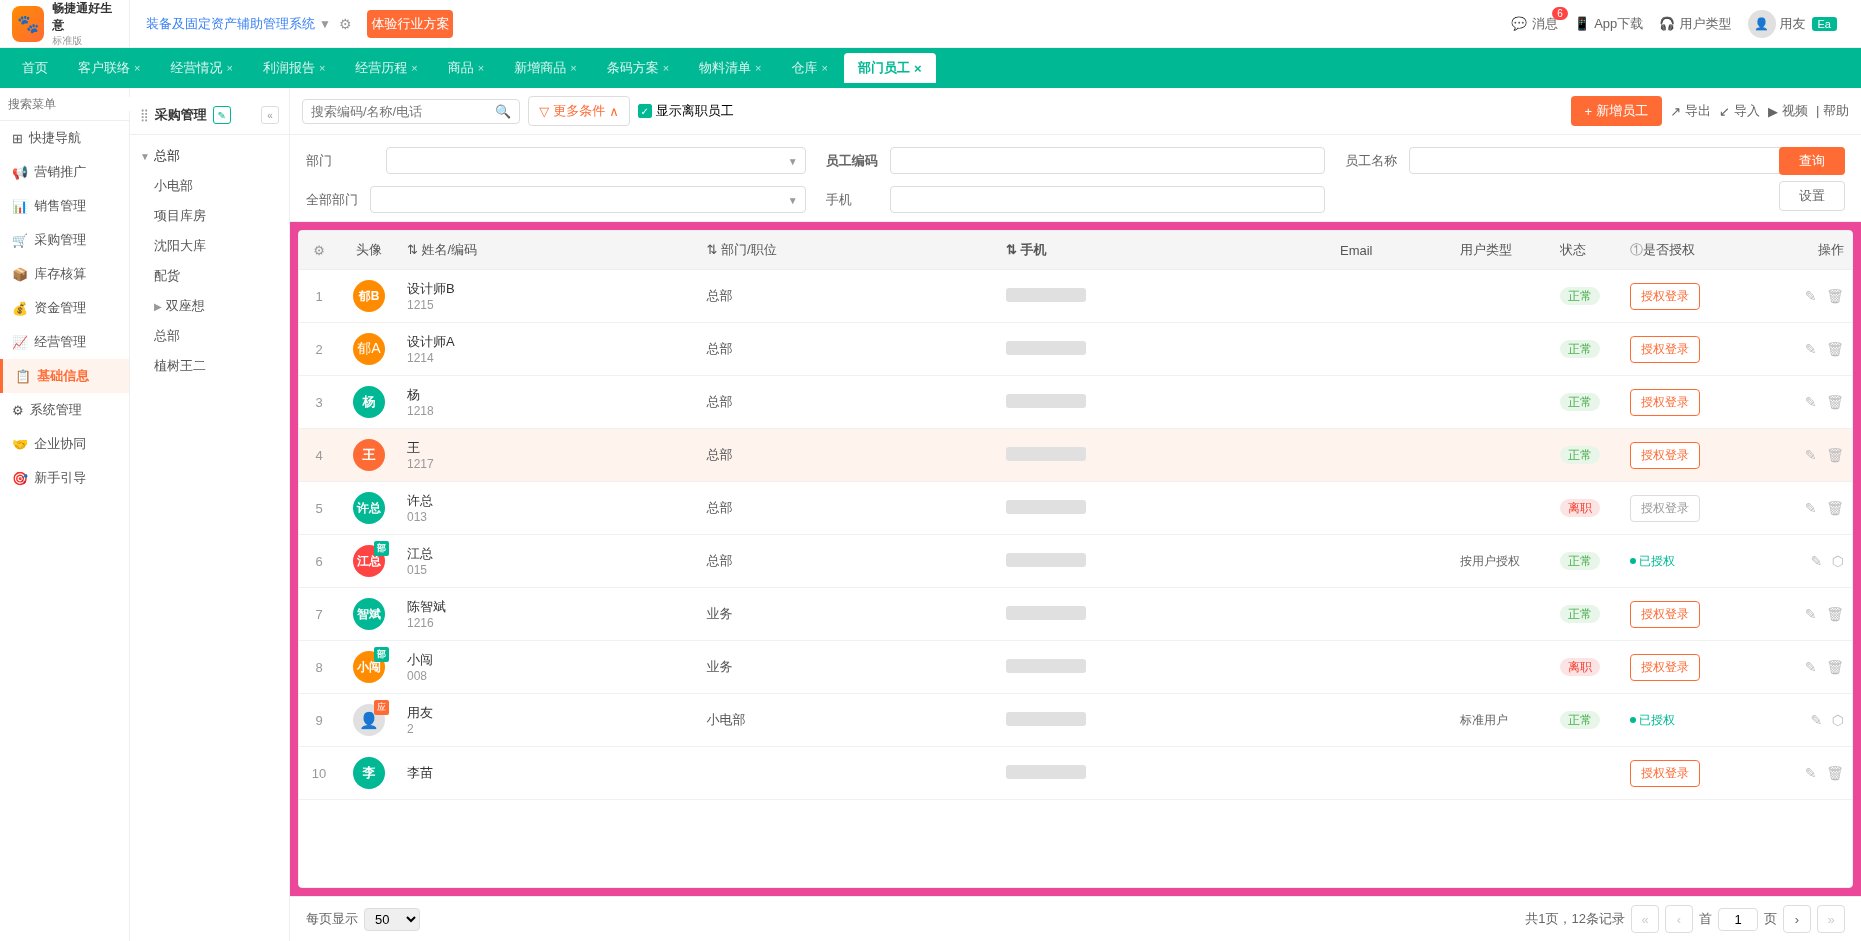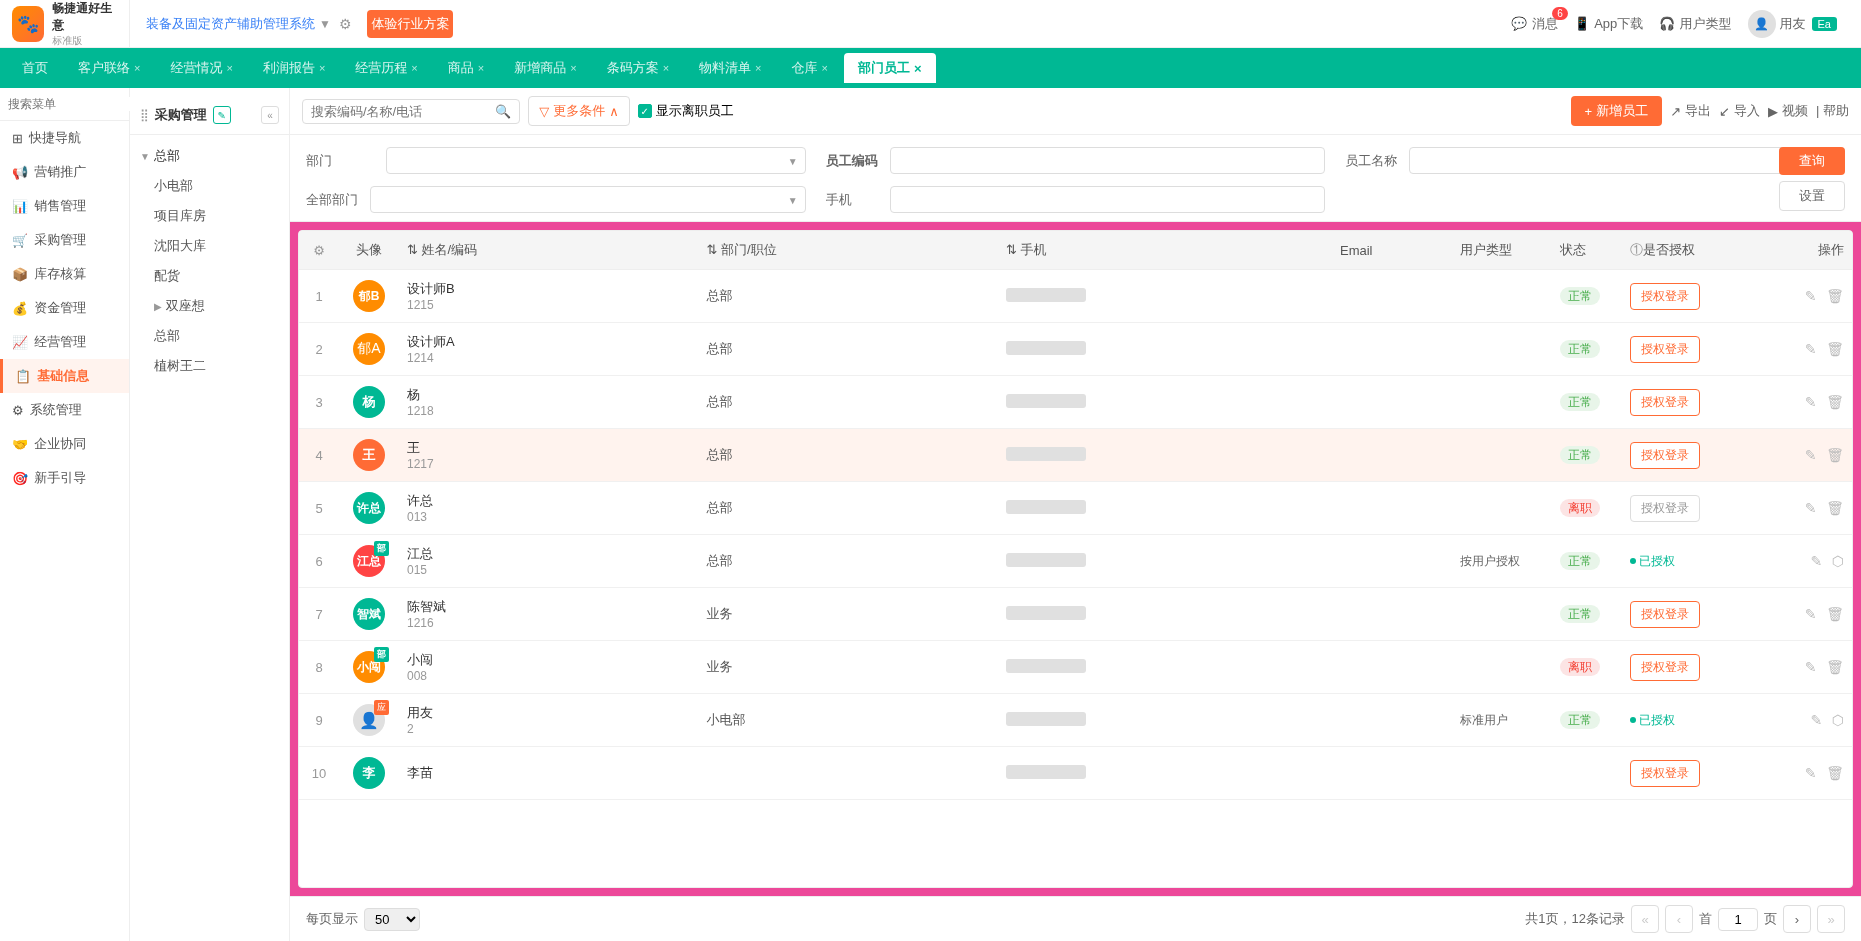--- a/index.html
+++ b/index.html
@@ -355,21 +355,21 @@
               <th style="padding:10px 8px;text-align:center;font-size:13px;color:#555;font-weight:normal;border-bottom:1px solid #eee;width:40px;">
                 <span style="color:#999;cursor:pointer;">⚙</span>
               </th>
               <th style="padding:10px 8px;text-align:center;font-size:13px;color:#555;font-weight:normal;border-bottom:1px solid #eee;width:60px;">头像</th>
               <th style="padding:10px 8px;font-size:13px;color:#555;font-weight:normal;border-bottom:1px solid #eee;">
                 <span>⇅ 姓名/编码</span>
               </th>
               <th style="padding:10px 8px;font-size:13px;color:#555;font-weight:normal;border-bottom:1px solid #eee;">
                 <span>⇅ 部门/职位</span>
               </th>
-              <th style="padding:10px 8px;font-size:13px;color:#555;font-weight:normal;border-bottom:1px solid #eee;">
+              <th style="padding:10px 8px;font-size:13px;color:#555;font-weight:bold;border-bottom:1px solid #eee;">
                 <span>⇅ 手机</span>
               </th>
               <th style="padding:10px 8px;font-size:13px;color:#555;font-weight:normal;border-bottom:1px solid #eee;width:120px;">Email</th>
               <th style="padding:10px 8px;font-size:13px;color:#555;font-weight:normal;border-bottom:1px solid #eee;width:100px;">用户类型</th>
               <th style="padding:10px 8px;font-size:13px;color:#555;font-weight:normal;border-bottom:1px solid #eee;width:70px;">状态</th>
               <th style="padding:10px 8px;font-size:13px;color:#555;font-weight:normal;border-bottom:1px solid #eee;width:150px;">
                 <span style="color:#999;">①</span>是否授权
               </th>
               <th style="padding:10px 8px;font-size:13px;color:#555;font-weight:normal;border-bottom:1px solid #eee;width:80px;text-align:right;">操作</th>
             </tr>

